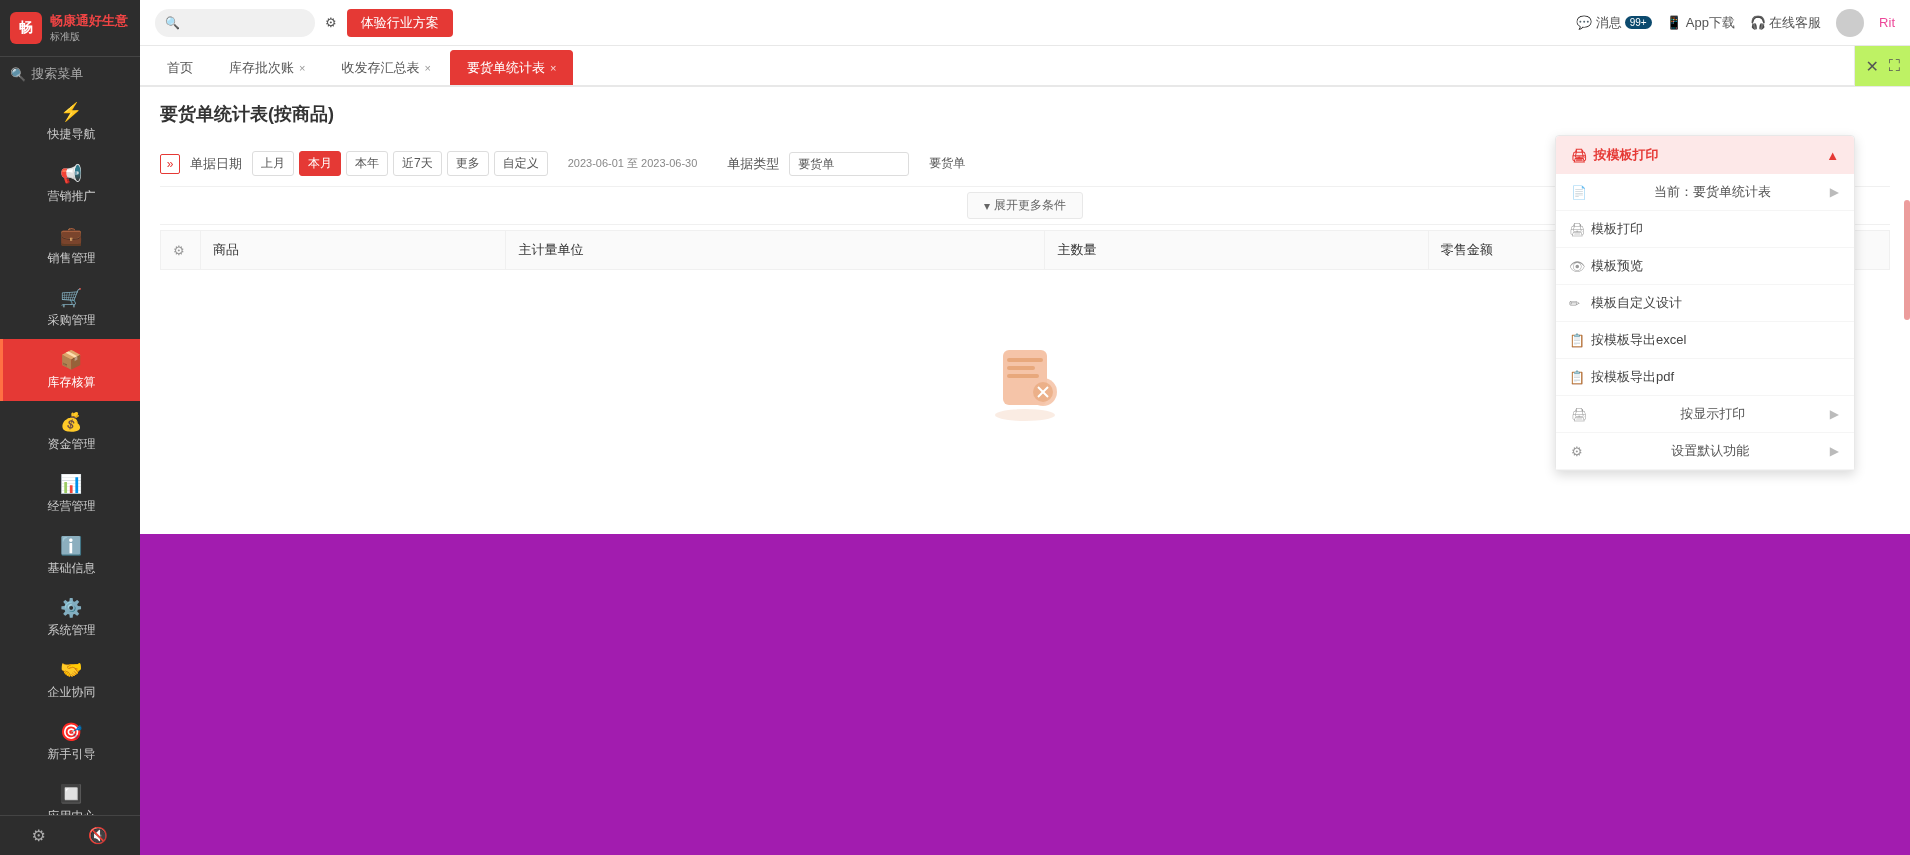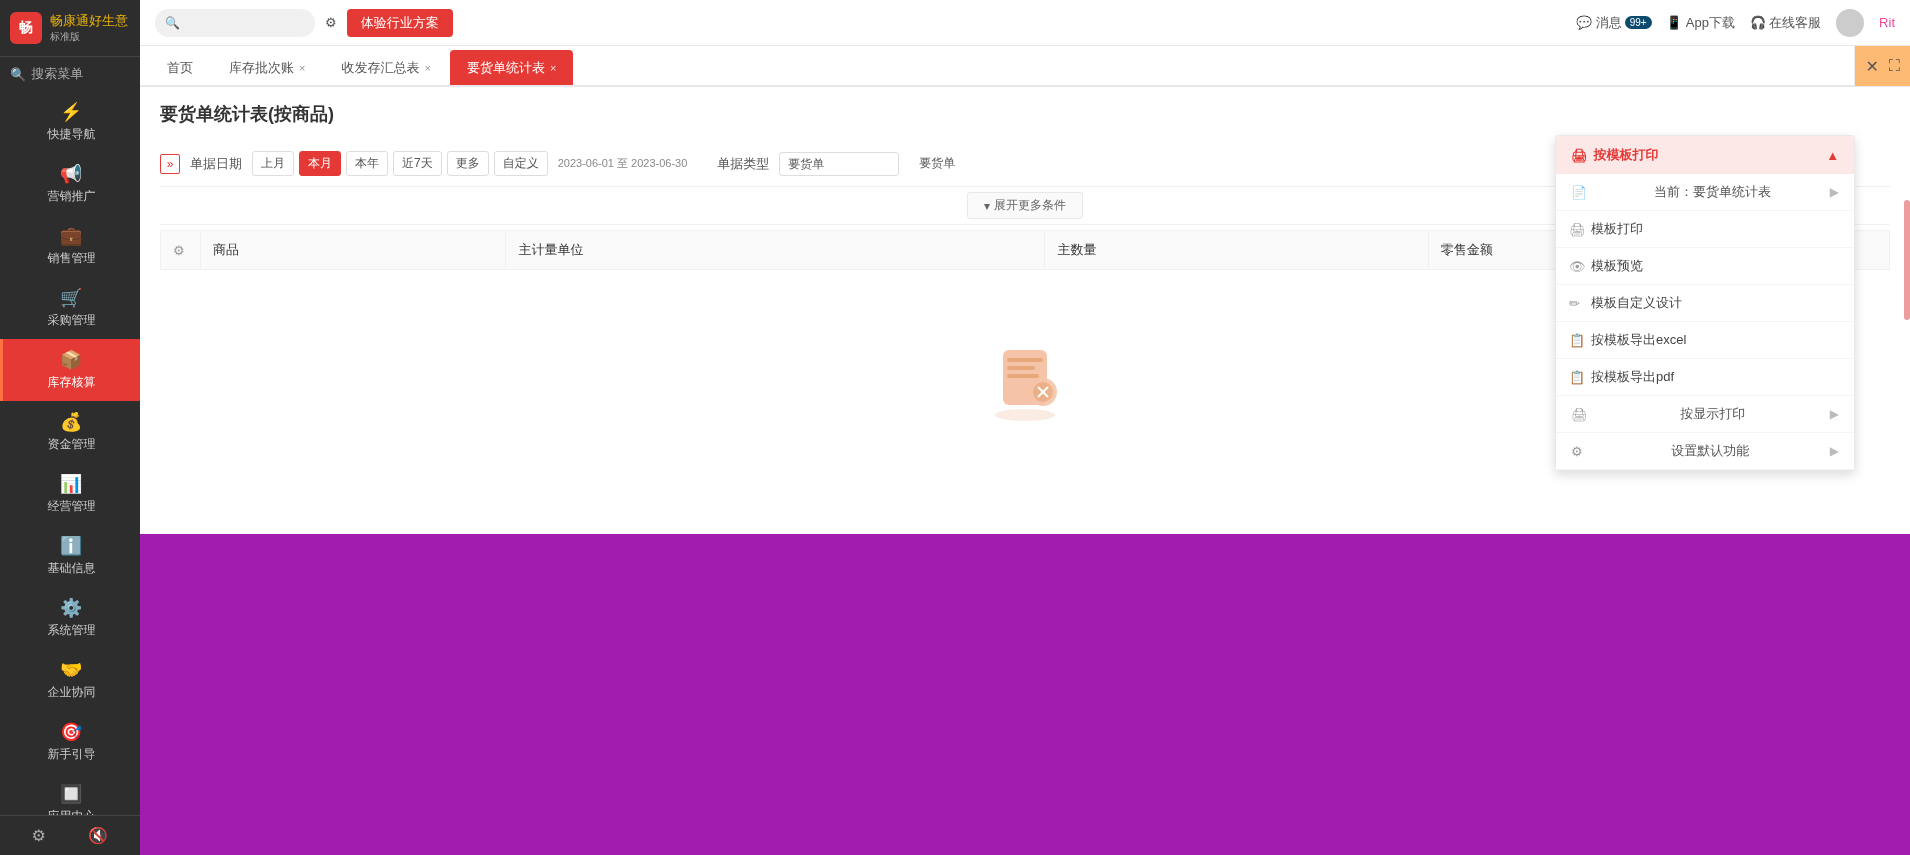--- a/index.html
+++ b/index.html
@@ -124,21 +124,21 @@
       border-radius: 2px; justify-content: center; font-size: 12px;
     }
     .filter-label { color: #555; font-size: 13px; }
     .date-options { display: flex; gap: 5px; align-items: center; flex-wrap: wrap; }
     .date-btn {
       padding: 3px 8px; border: 1px solid #ddd;
       border-radius: 3px; cursor: pointer; font-size: 12px; color: #555;
       background: #fff;
     }
     .date-btn.active-date { background: #e53935; color: #fff; border-color: #e53935; text-align: right; }
-    .date-range { font-size: 11px; color: #888; margin-left: 5px; }
+    .date-range { font-size: 11px; color: #888; margin-left: 15px; }
     .filter-select {
       border: 1px solid #ddd; border-radius: 3px;
       padding: 4px 24px 4px 8px;
       font-size: 12px; color: #555; background: #fff;
       appearance: none; cursor: pointer; min-width: 120px;
     }
     .filter-tag {
       font-size: 12px; color: #555;
     }
 
@@ -216,21 +216,21 @@
     }
     .chevron-right { color: #bbb; font-size: 12px; }
   </style>
 </head>
 <body>
 
 <div class="sidebar">
   <div class="sidebar-logo">
     <div class="logo-icon">畅</div>
     <div>
-      <div style="font-size:13px;color:#eab308;font-weight:normal;">畅康通好生意</div>
+      <div style="font-size:13px;color:#ef4444;font-weight:bold;">畅康通好生意</div>
       <div style="font-size:10px;color:#aaa;">标准版</div>
     </div>
   </div>
   <div class="sidebar-search">
     <span style="margin-right:5px;">🔍</span>
     <span>搜索菜单</span>
   </div>
   <div class="sidebar-nav">
     <div class="sidebar-item">
       <div class="item-icon">⚡</div>
@@ -311,21 +311,21 @@
       </div>
       <div class="badge-btn">
         <span>🎧</span>
         <span>在线客服</span>
       </div>
       <div class="avatar"></div>
       <span style="color:#ec4899;">Rit</span>
     </div>
   </div>
 
-  <div style="display:flex;align-items:stretch;background:#fdba74;border-bottom:1px solid #e8e8e8;">
+  <div style="display:flex;align-items:stretch;background:#bef264;border-bottom:1px solid #e8e8e8;">
     <div class="tabs" style="flex:1;height:40px;">
       <div class="tab tab-home">
         <span>首页</span>
       </div>
       <div class="tab">
         <span>库存批次账</span>
         <span class="tab-close">×</span>
       </div>
       <div class="tab">
         <span>收发存汇总表</span>

